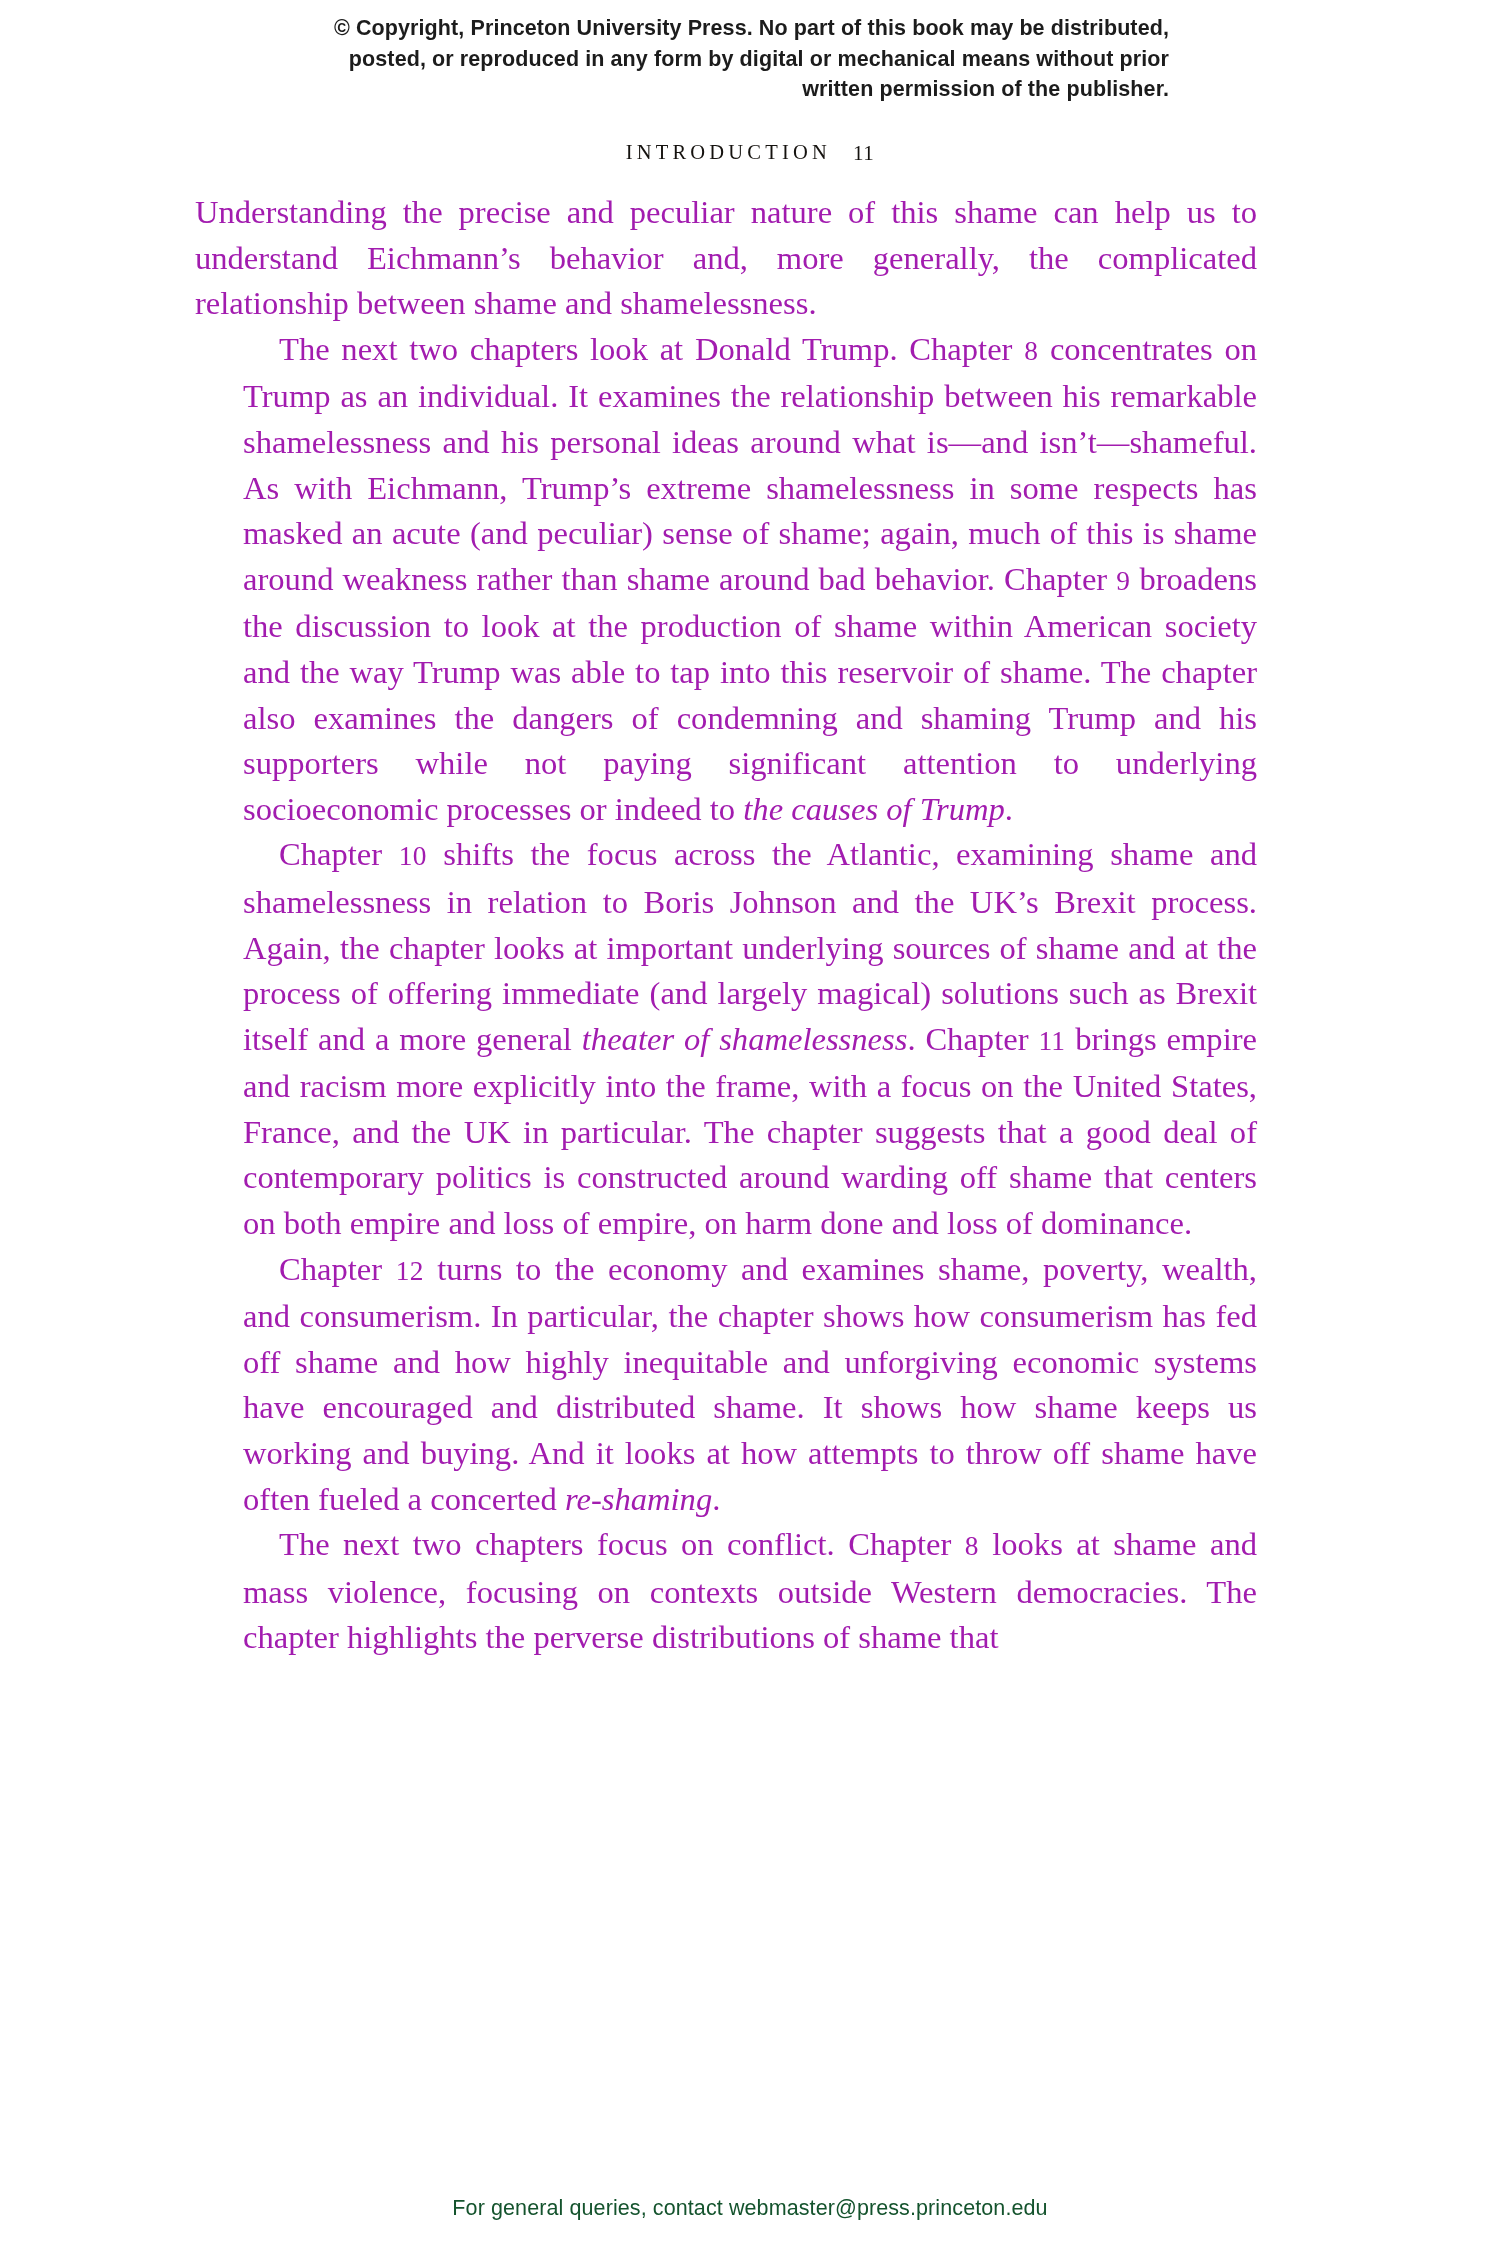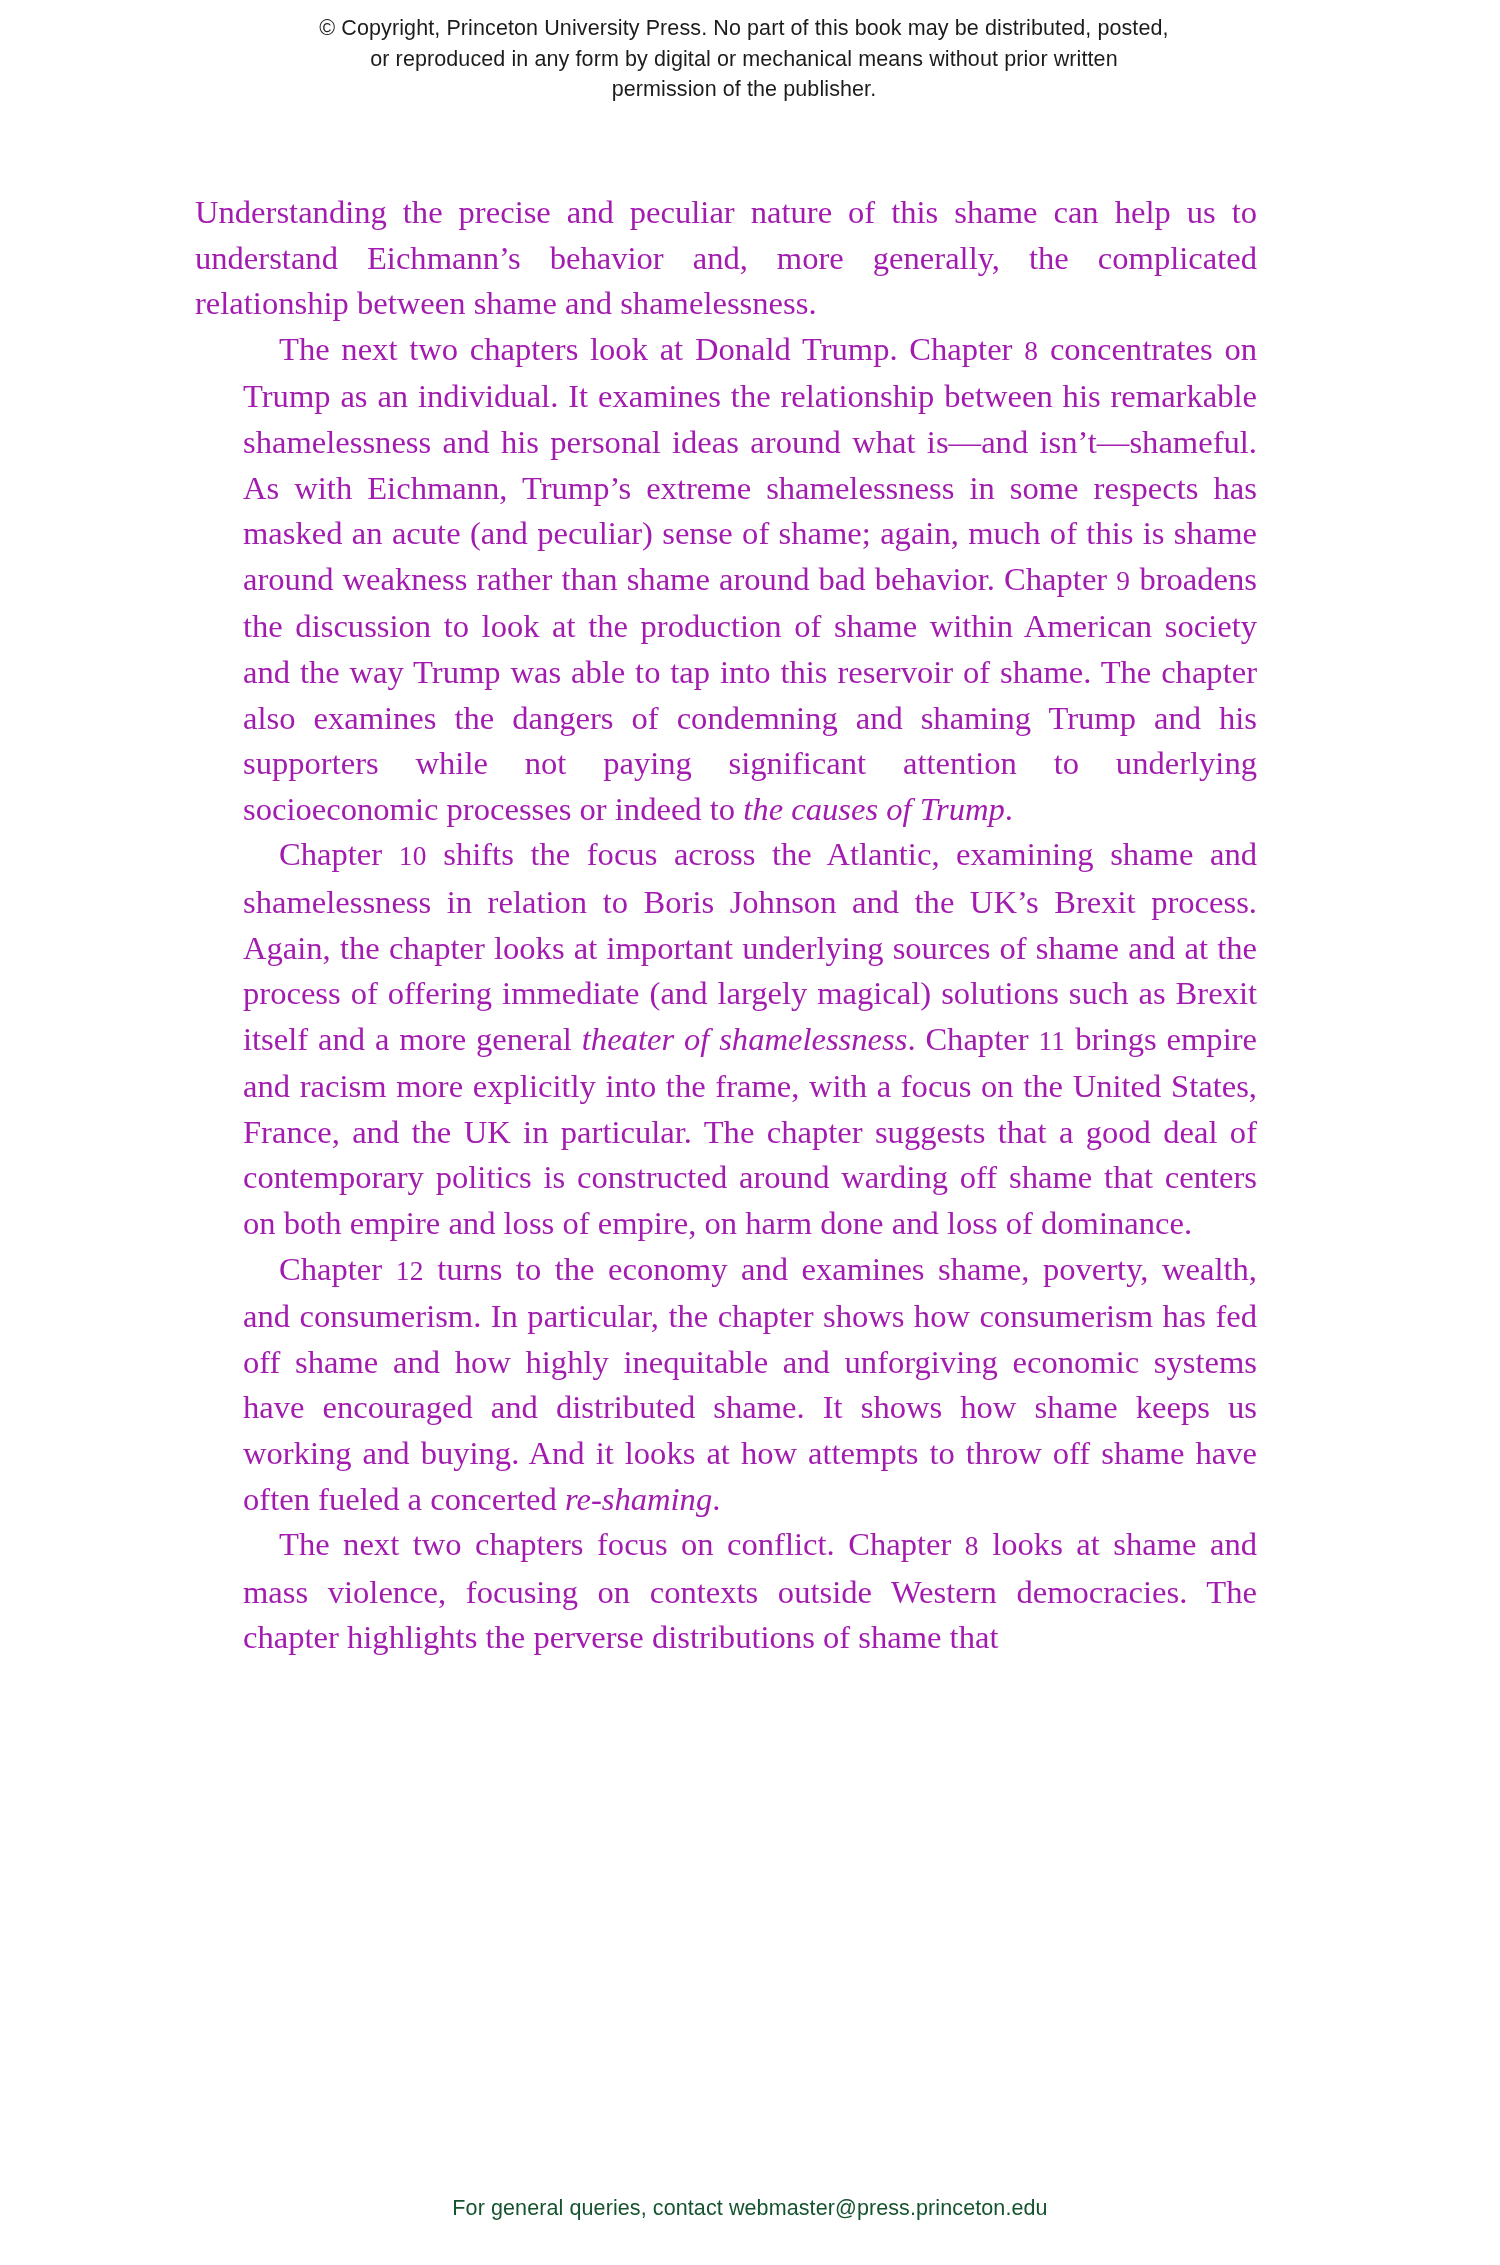--- a/index.html
+++ b/index.html
@@ -22,23 +22,24 @@
   
   .copyright-notice {
     position: absolute;
     left: 319px;
     top: 13px;
     width: 850px;
     font-family: "Liberation Sans", "DejaVu Sans", sans-serif;
     font-size: 21.5px;
     line-height: 30.5px;
     color: #1c1c1c;
-    text-align: center;
+    text-align: right;
     letter-spacing: 0.1px;
     white-space: pre-line;
+    font-weight: bold;
   }
 
   
   .running-head {
     position: absolute;
     left: 0;
     top: 140px;
     width: 1500px;
     text-align: center;
     font-family: "Liberation Serif", "DejaVu Serif", serif;
@@ -110,20 +111,23 @@
     letter-spacing: 0.1px;
   }
 </style>
 </head>
 <body>
 
 <div class="page">
 
   <div class="copyright-notice">© Copyright, Princeton University Press. No part of this book may be distributed, posted, or reproduced in any form by digital or mechanical means without prior written permission of the publisher.</div>
 
+  <div class="running-head">
+    <span class="rh-title">INTRODUCTION</span><span class="rh-folio">11</span>
+  </div>
 
   <div class="body-block">
 
     <p>Understanding the precise and peculiar nature of this shame can help us to understand Eichmann’s behavior and, more generally, the complicated relationship between shame and shamelessness.</p>
 
     <p class="indented">The next two chapters look at Donald Trump. Chapter <span class="osf">8</span> concentrates on Trump as an individual. It examines the relationship between his remarkable shamelessness and his personal ideas around what is—and isn’t—shameful. As with Eichmann, Trump’s extreme shamelessness in some respects has masked an acute (and peculiar) sense of shame; again, much of this is shame around weakness rather than shame around bad behavior. Chapter <span class="osf">9</span> broadens the discussion to look at the production of shame within American society and the way Trump was able to tap into this reservoir of shame. The chapter also examines the dangers of condemning and shaming Trump and his supporters while not paying significant attention to underlying socioeconomic processes or indeed to <i>the causes of Trump</i>.</p>
 
     <p class="indented">Chapter <span class="osf">10</span> shifts the focus across the Atlantic, examining shame and shamelessness in relation to Boris Johnson and the UK’s Brexit process. Again, the chapter looks at important underlying sources of shame and at the process of offering immediate (and largely magical) solutions such as Brexit itself and a more general <i>theater of shamelessness</i>. Chapter <span class="osf">11</span> brings empire and racism more explicitly into the frame, with a focus on the United States, France, and the UK in particular. The chapter suggests that a good deal of contemporary politics is constructed around warding off shame that centers on both empire and loss of empire, on harm done and loss of dominance.</p>
 
     <p class="indented">Chapter <span class="osf">12</span> turns to the economy and examines shame, poverty, wealth, and consumerism. In particular, the chapter shows how consumerism has fed off shame and how highly inequitable and unforgiving economic systems have encouraged and distributed shame. It shows how shame keeps us working and buying. And it looks at how attempts to throw off shame have often fueled a concerted <i>re-shaming</i>.</p>

